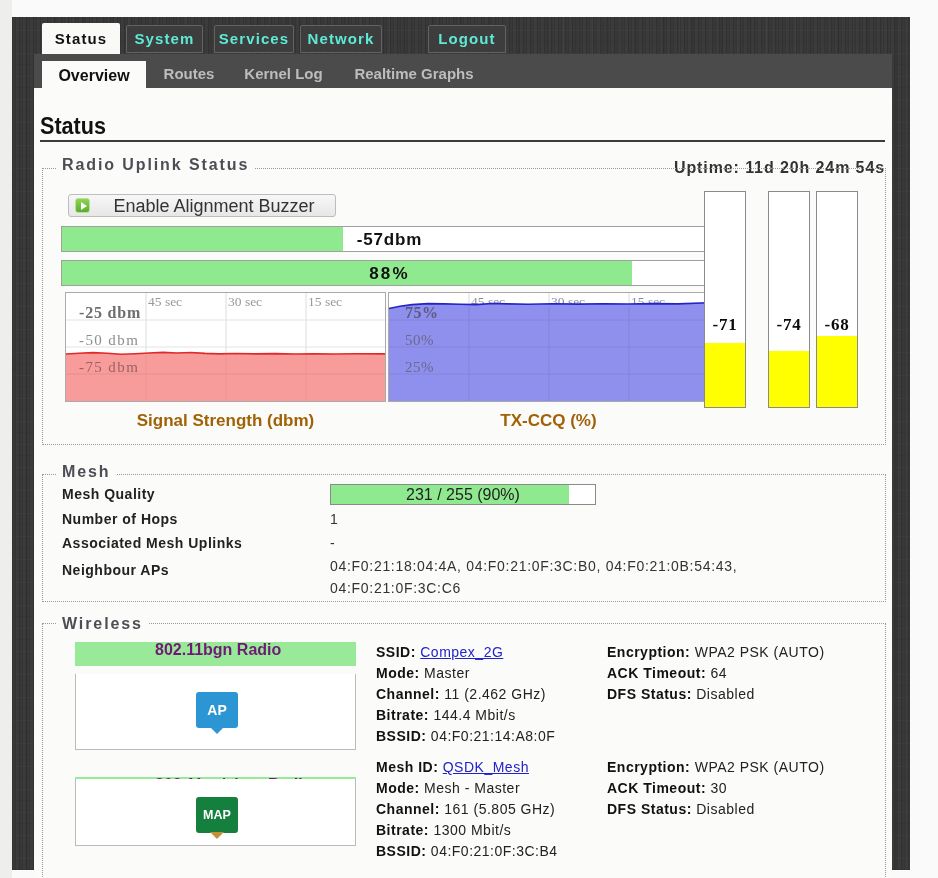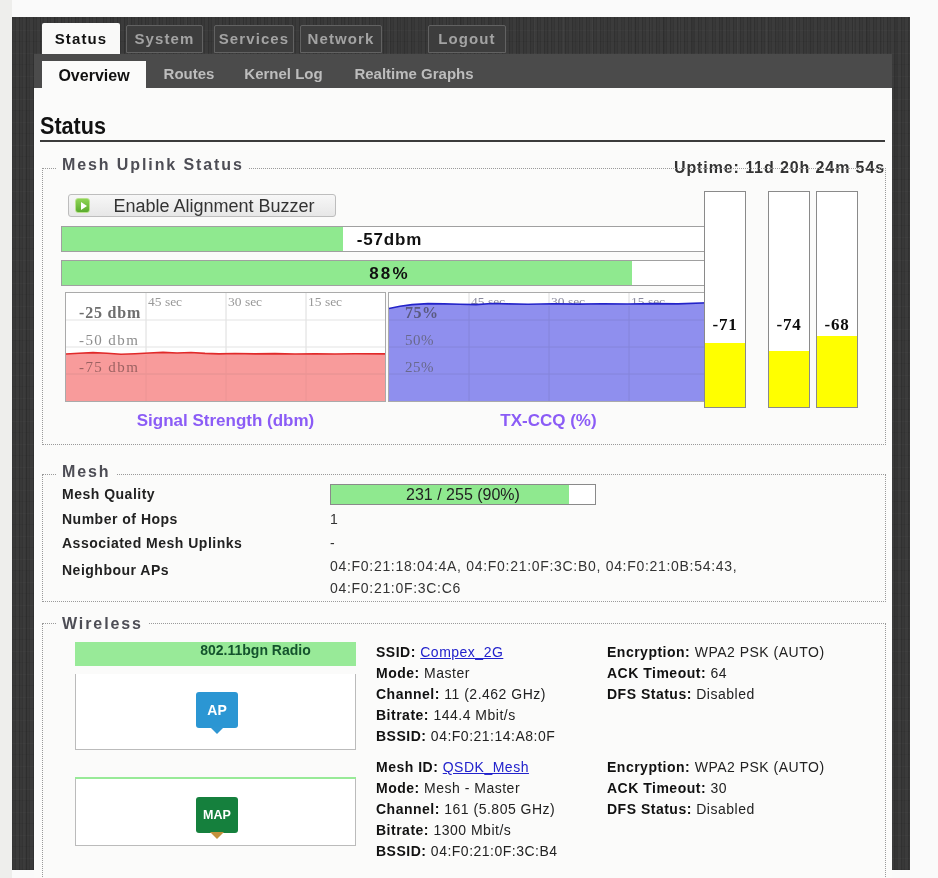--- a/index.html
+++ b/index.html
@@ -3,48 +3,48 @@
 <style>
 *{margin:0;padding:0;box-sizing:border-box;}
 html,body{width:938px;height:878px;}
 body{position:relative;background:#fafafa;font-family:"Liberation Sans",sans-serif;overflow:hidden;}
 .abs{position:absolute;}
 .frame{position:absolute;left:12px;top:17px;width:898px;height:853px;background-color:#383838;
  background-image:
   repeating-linear-gradient(90deg, rgba(0,0,0,0.13) 0 1px, rgba(0,0,0,0.0) 1px 3px, rgba(0,0,0,0.07) 3px 4px, rgba(255,255,255,0.015) 4px 7px),
   repeating-linear-gradient(90deg, rgba(255,255,255,0.025) 0 1px, rgba(0,0,0,0.0) 1px 13px, rgba(0,0,0,0.06) 13px 15px, rgba(0,0,0,0.0) 15px 29px),
   repeating-linear-gradient(0deg, rgba(0,0,0,0.05) 0 1px, rgba(0,0,0,0.0) 1px 11px, rgba(255,255,255,0.02) 11px 12px, rgba(0,0,0,0.0) 12px 23px);}
-.tab{position:absolute;top:25px;height:28px;background:#3d3d3d;border:1px solid #626262;color:#a3a3a3;font-weight:bold;font-size:15px;letter-spacing:1.1px;text-align:center;line-height:26px;border-radius:2px 2px 0 0;}
+.tab{position:absolute;top:25px;height:28px;background:#3d3d3d;border:1px solid #626262;color:#5eead4;font-weight:bold;font-size:15px;letter-spacing:1.1px;text-align:center;line-height:26px;border-radius:2px 2px 0 0;}
 .tab.active{top:23px;height:31px;background:#f9f9f8;color:#111;border:none;line-height:31px;}
 .subbar{position:absolute;left:34px;top:54px;width:858px;height:34px;background:#4b4b4b;}
 .stab{position:absolute;top:59px;height:29px;line-height:29px;font-weight:bold;font-size:15px;color:#bdbdbd;text-align:center;}
 .stab.active{top:61px;height:34px;line-height:29px;background:#fbfbfa;color:#111;font-size:16px;}
 .content{position:absolute;left:34px;top:88px;width:858px;height:790px;background:#fbfbfa;}
 h2.ptitle{position:absolute;left:40px;top:112px;font-size:24px;color:#111;font-weight:bold;transform:scaleX(0.9);transform-origin:0 0;}
 .uptime{position:absolute;left:485px;top:119px;width:400px;text-align:right;font-size:16px;letter-spacing:0.9px;font-weight:bold;color:#333;margin-top:40px;}
 .hrule{position:absolute;left:40px;top:140px;width:845px;height:2px;background:#3c3c3c;}
 .fset{position:absolute;border:1px dotted #9a9a9a;}
 .legend{position:absolute;background:#fbfbfa;padding:0 5px;font-weight:bold;font-size:16px;letter-spacing:1.9px;color:#4d4d55;}
 .btn{position:absolute;left:68px;top:194px;width:268px;height:23px;background:linear-gradient(#f7f7f7,#e7e7e7);border:1px solid #bdbdbd;border-radius:3px;font-size:18px;color:#333;text-align:center;line-height:22px;padding-left:24px;}
 .btn .ico{position:absolute;left:6px;top:3px;width:15px;height:15px;background:linear-gradient(#8ed455,#5aab2e);border:1px solid #b9e28e;border-radius:3px;}
 .btn .ico:after{content:"";position:absolute;left:5px;top:3px;border-left:6px solid #fff;border-top:4px solid transparent;border-bottom:4px solid transparent;}
 .pbar{position:absolute;left:61px;width:650px;height:26px;border:1px solid #a0a0a0;background:#fff;}
 .pbar .fill{position:absolute;left:0;top:0;bottom:0;background:#8fe98f;}
 .pbar .lab{position:absolute;left:0;right:0;top:0;bottom:0;text-align:center;font-weight:bold;font-size:17px;letter-spacing:0.4px;color:#111;line-height:25px;}
 .meter{position:absolute;top:191px;width:42px;height:217px;border:1px solid #8a8a8a;background:#fff;}
 .meter .fill{position:absolute;left:0;right:0;bottom:0;background:#ffff00;}
 .meter .val{position:absolute;left:-6px;right:-6px;top:123px;text-align:center;font-weight:bold;font-size:17px;letter-spacing:0.8px;color:#0c0c0c;line-height:20px;font-family:"Liberation Serif",serif;}
-.gcap{position:absolute;font-weight:bold;font-size:17px;color:#8b5cf6;text-align:center;top:411px;}
+.gcap{position:absolute;font-weight:bold;font-size:17px;color:#a16207;text-align:center;top:411px;}
 .mlabel{position:absolute;left:62px;font-weight:bold;font-size:14px;letter-spacing:0.5px;color:#222;}
 .mval{position:absolute;left:330px;font-size:14px;letter-spacing:0.5px;color:#333;}
 .qbar{position:absolute;left:330px;top:484px;width:266px;height:21px;border:1px solid #8a8a8a;background:#fff;}
 .qbar .fill{position:absolute;left:0;top:0;bottom:0;width:90%;background:#8fe98f;}
 .qbar .lab{position:absolute;left:0;right:0;text-align:center;font-size:16px;color:#222;line-height:20px;}
 .whead{position:absolute;left:75px;width:281px;height:24px;background:#98ea98;}
-.whead .t{position:absolute;left:80px;width:201px;text-align:center;font-weight:bold;font-size:14px;color:#14532d;line-height:16px;}
+.whead .t{position:absolute;left:80px;width:201px;text-align:left;font-weight:bold;font-size:16px;color:#701a75;line-height:16px;}
 .wbody{position:absolute;left:75px;width:281px;background:#fff;border:1px solid #bbb;border-top:none;}
 .badge{position:absolute;left:120px;width:42px;height:36px;border-radius:3px;color:#fff;font-weight:bold;text-align:center;}
 .badge:after{content:"";position:absolute;left:14px;bottom:-6px;border-left:7px solid transparent;border-right:7px solid transparent;border-top:7px solid;}
 .badge.ap{background:#2b96d3;font-size:14px;line-height:36px;}
 .badge.ap:after{border-top-color:#2e96d2;}
 .badge.map{background:#15803d;font-size:12.5px;line-height:36px;}
 .badge.map:after{border-top-color:#c3913c;}
 .winfo{position:absolute;font-size:14px;letter-spacing:0.5px;color:#222;line-height:21px;white-space:nowrap;}
 .winfo b{color:#111;}
 .winfo a{color:#2222cc;text-decoration:underline;}
@@ -61,21 +61,21 @@
 <div class="content"></div>
 <div class="stab active" style="left:42px;width:104px;">Overview</div>
 <div class="stab" style="left:159px;width:60px;">Routes</div>
 <div class="stab" style="left:243px;width:81px;">Kernel Log</div>
 <div class="stab" style="left:347px;width:134px;">Realtime Graphs</div>
 <h2 class="ptitle">Status</h2>
 <div class="uptime">Uptime: 11d 20h 24m 54s</div>
 <div class="hrule"></div>
 
 <div class="fset" style="left:42px;top:168px;width:844px;height:277px;"></div>
-<div class="legend" style="left:57px;top:156px;">Mesh Uplink Status</div>
+<div class="legend" style="left:57px;top:156px;">Radio Uplink Status</div>
 <div class="btn"><span class="ico"></span>Enable Alignment Buzzer</div>
 <div class="pbar" style="top:226px;">
     <div class="fill" style="width:43.4%"></div>
     <div class="lab" style="letter-spacing:0.8px;text-indent:7px;">-57dbm</div>
   </div>
 <div class="pbar" style="top:260px;">
     <div class="fill" style="width:88%"></div>
     <div class="lab" style="letter-spacing:2.2px;text-indent:7px;">88%</div>
   </div>
 

